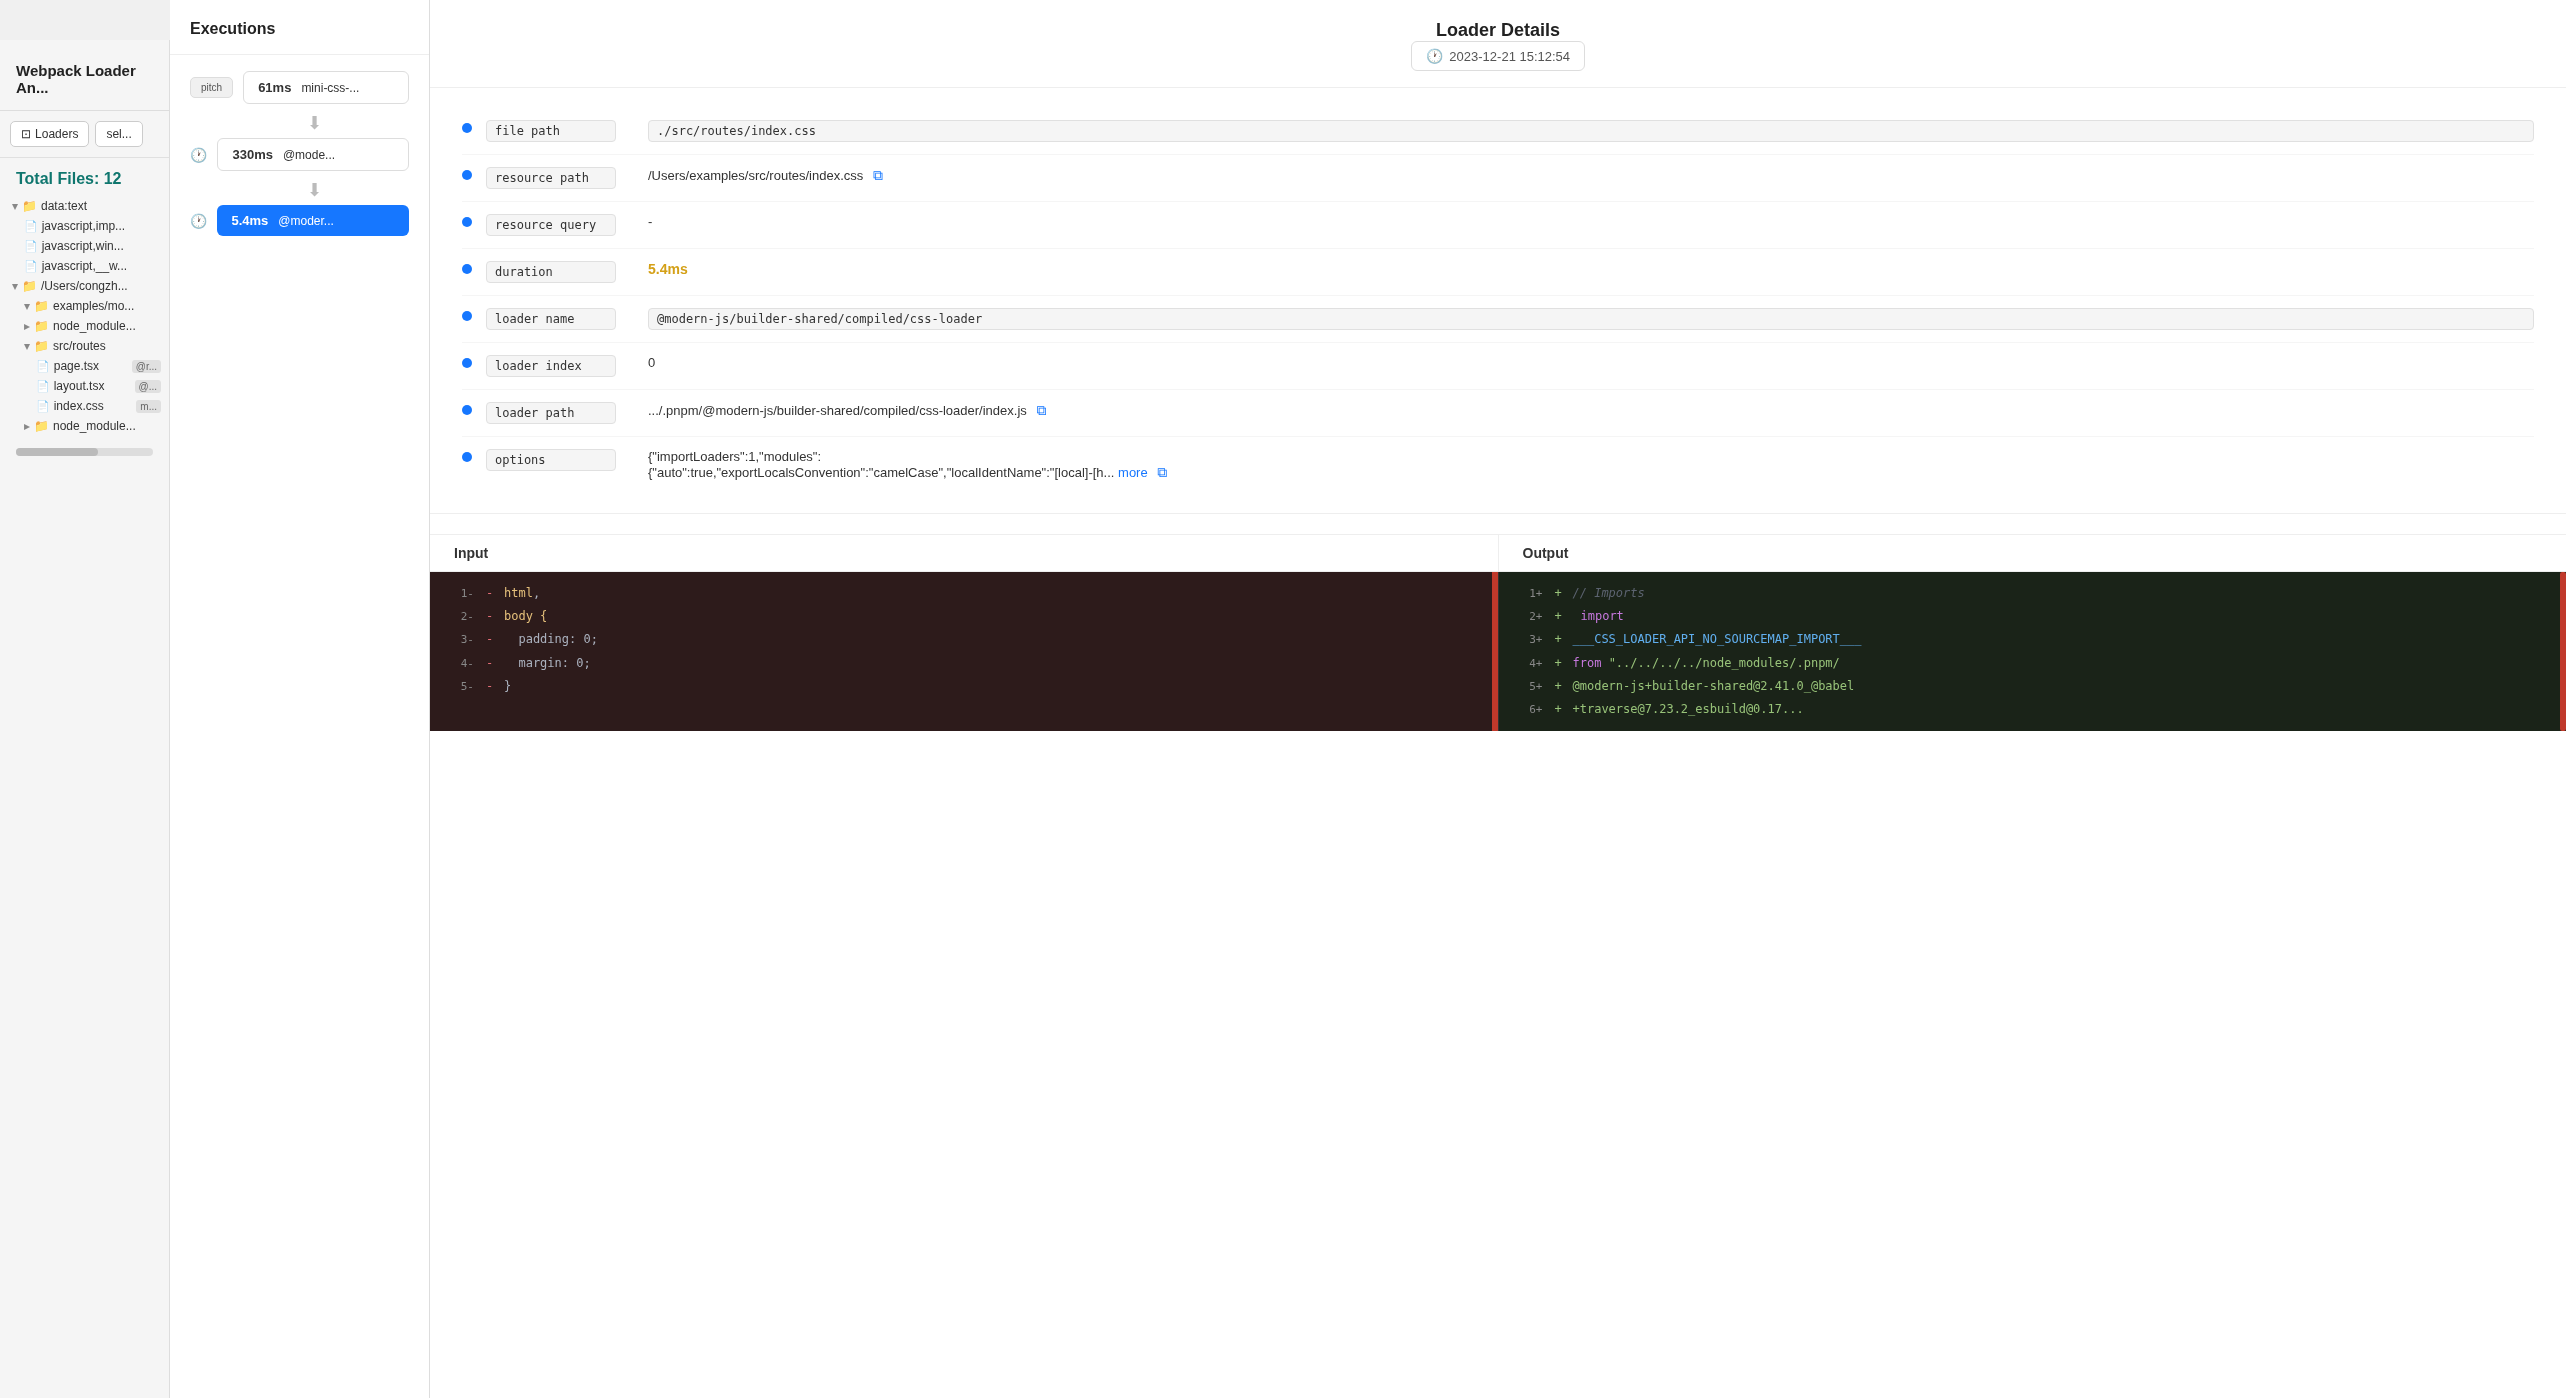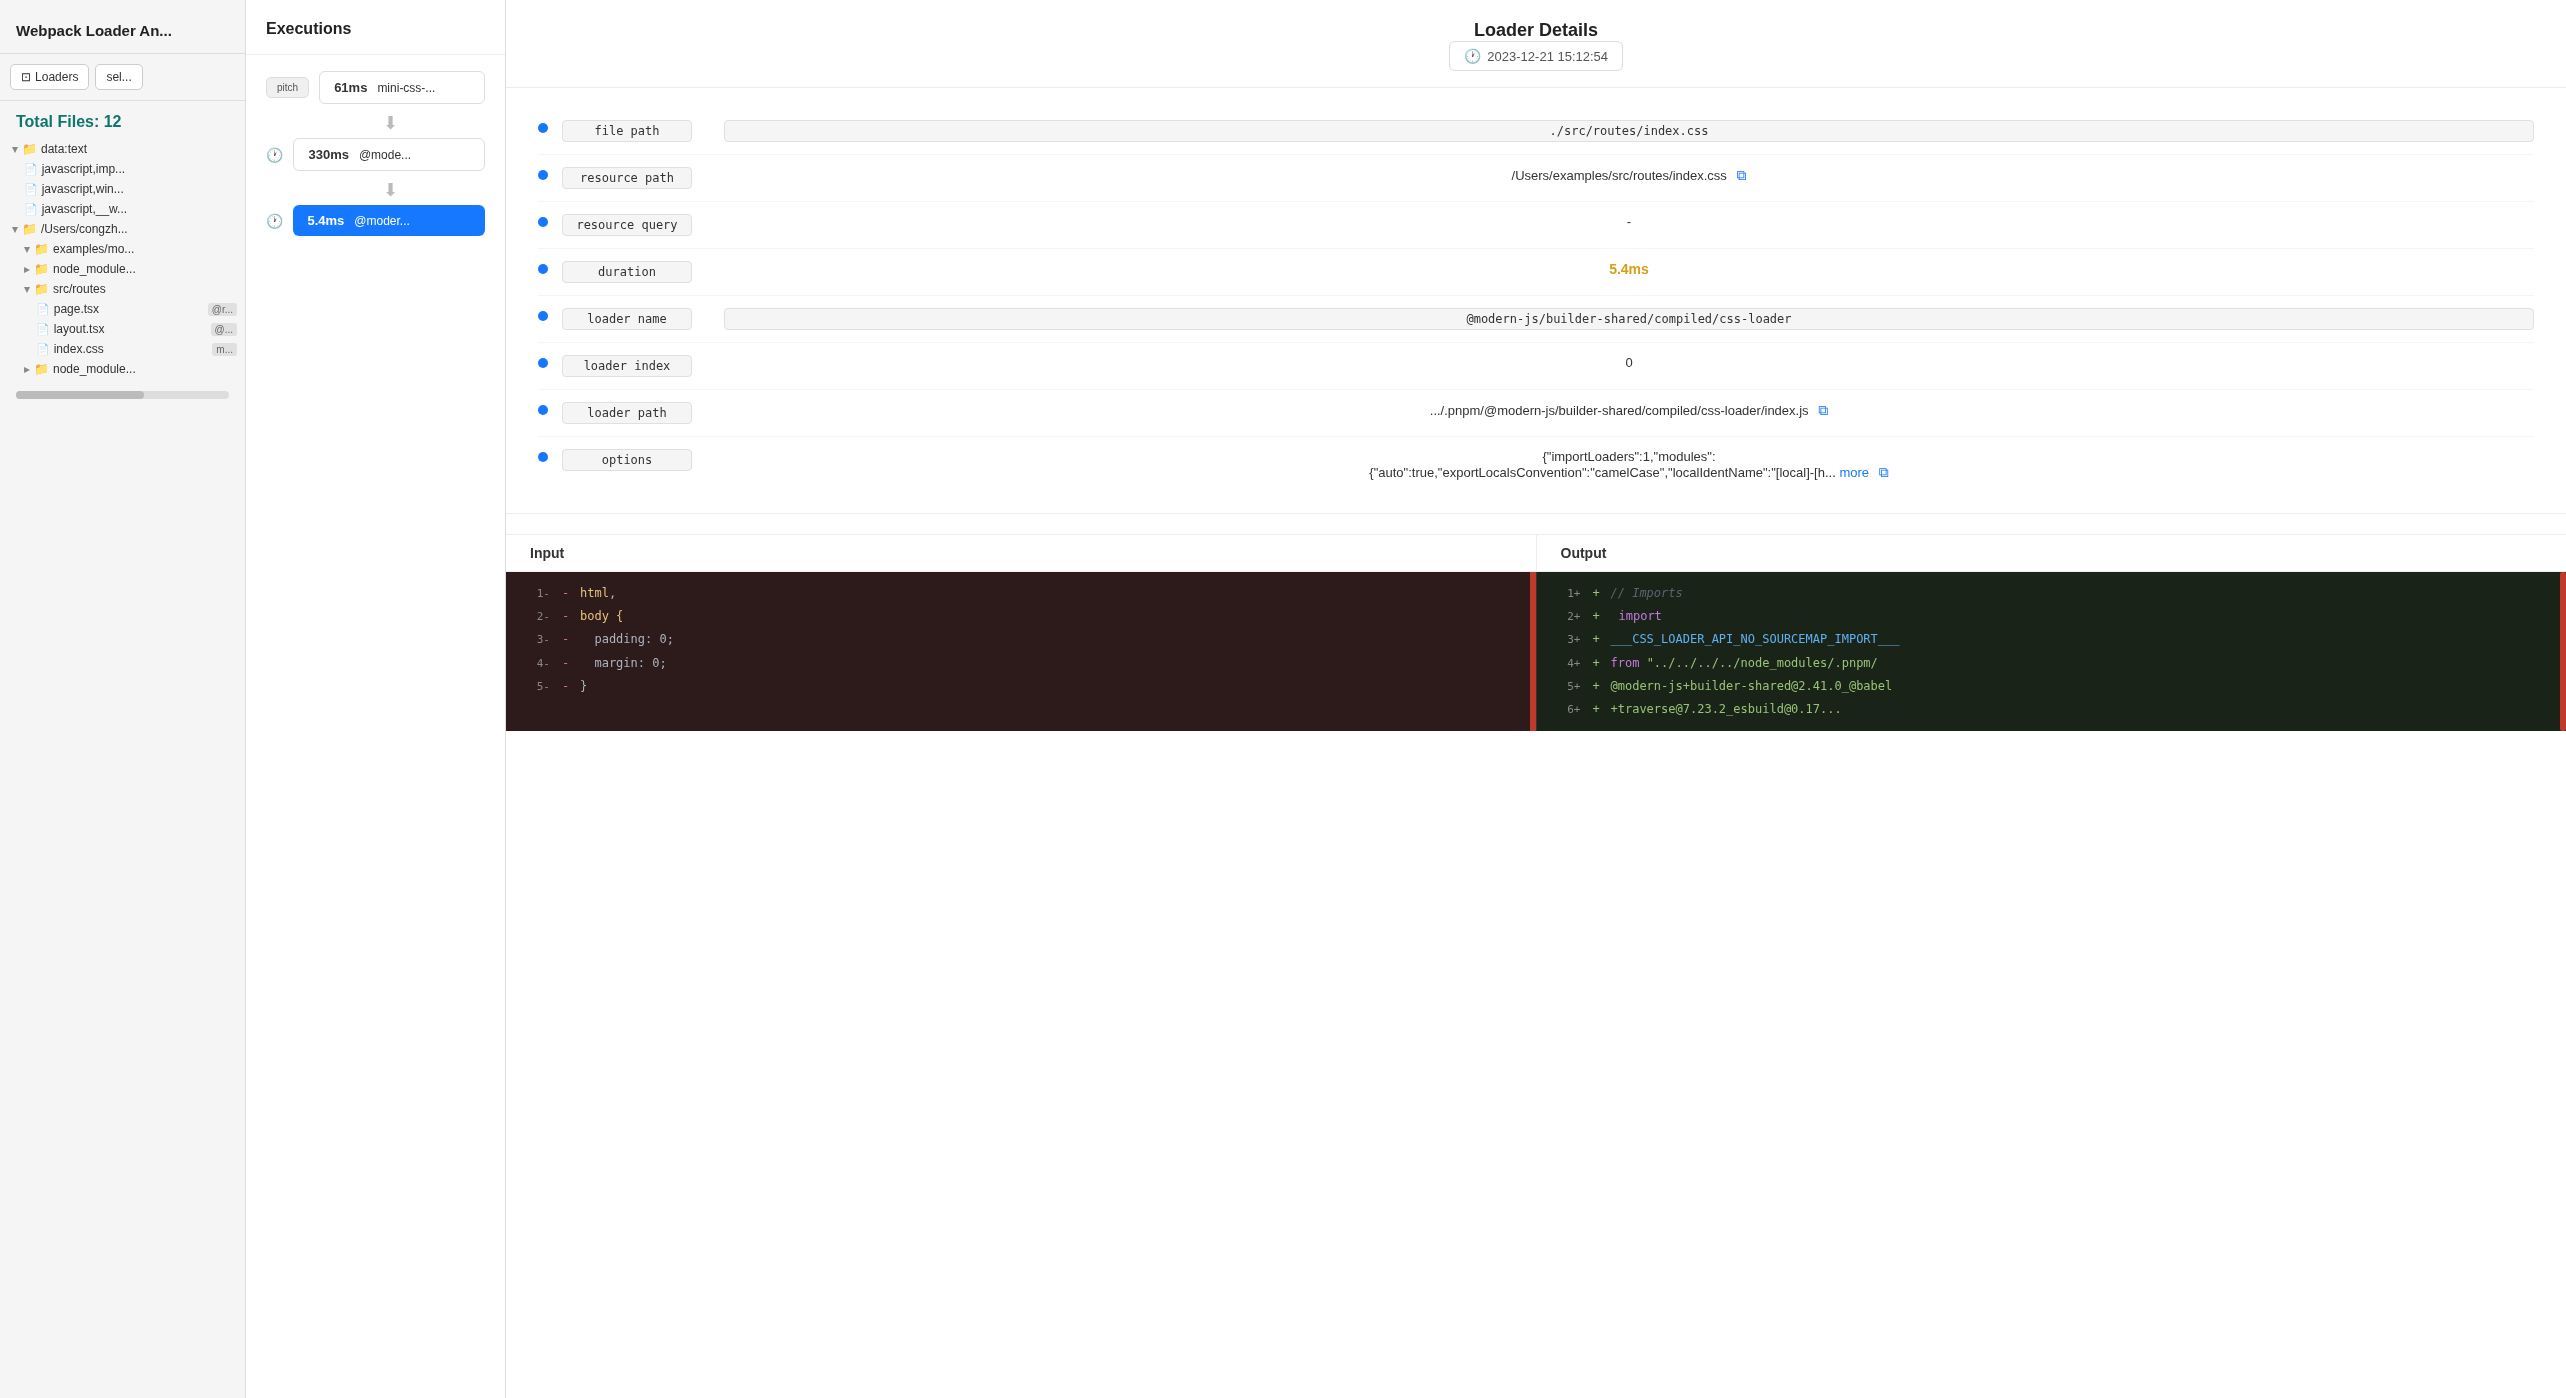--- a/index.html
+++ b/index.html
@@ -8,26 +8,27 @@
       font-size: 13px;
       background: #f0f0f0;
       display: flex;
       width: 2566px;
       height: 1398px;
       overflow: hidden;
     }
 
     
     .sidebar {
-      width: 246px;
+      width: 170px;
       background: #f5f5f5;
       border-right: 1px solid #ddd;
       flex-shrink: 0;
       padding: 0;
       overflow: hidden;
+      margin-top: 40px;
     }
     .sidebar-title {
       font-size: 15px;
       font-weight: 600;
       color: #222;
       padding: 22px 16px 14px;
       border-bottom: 1px solid #ddd;
     }
     .sidebar-toolbar {
       display: flex;
@@ -209,21 +210,20 @@
 
     
     .detail-rows {
       padding: 20px 32px;
     }
     .detail-row {
       display: flex;
       align-items: flex-start;
       padding: 12px 0;
       border-bottom: 1px solid #f5f5f5;
-      text-align: center;
     }
     .detail-row:last-child { border-bottom: none; }
     .detail-bullet {
       width: 10px;
       height: 10px;
       border-radius: 50%;
       background: #1677ff;
       flex-shrink: 0;
       margin-top: 3px;
       margin-right: 14px;

